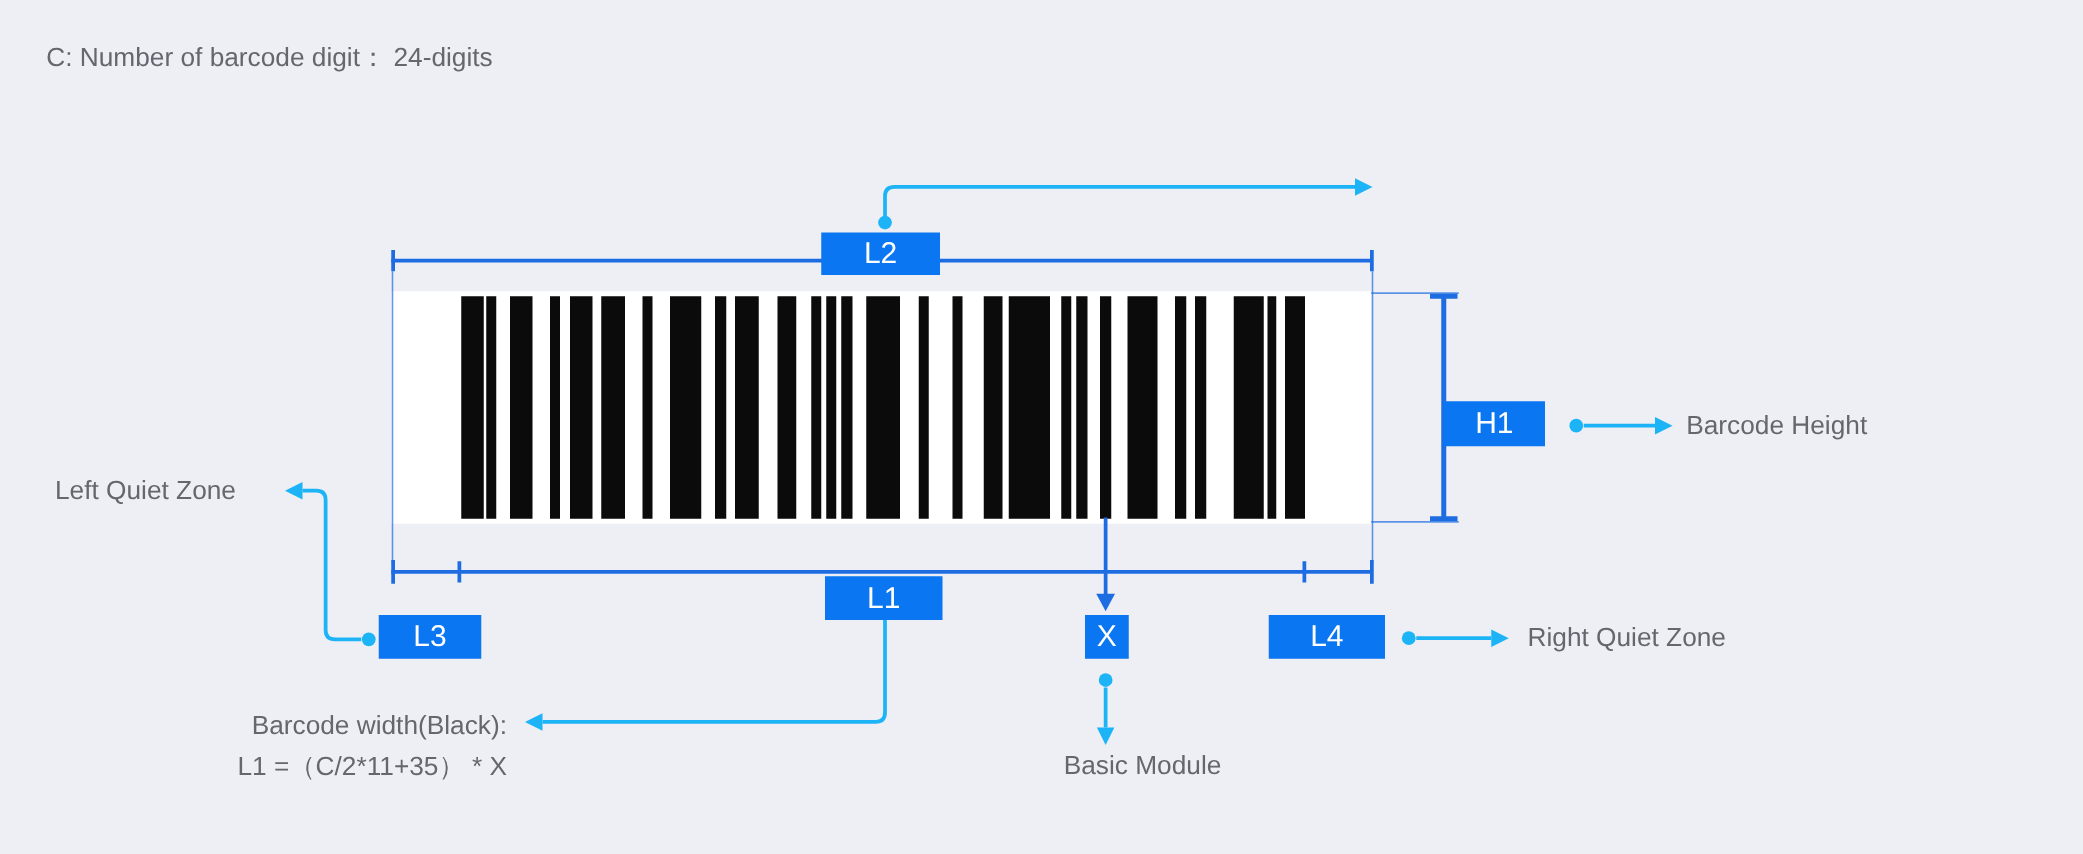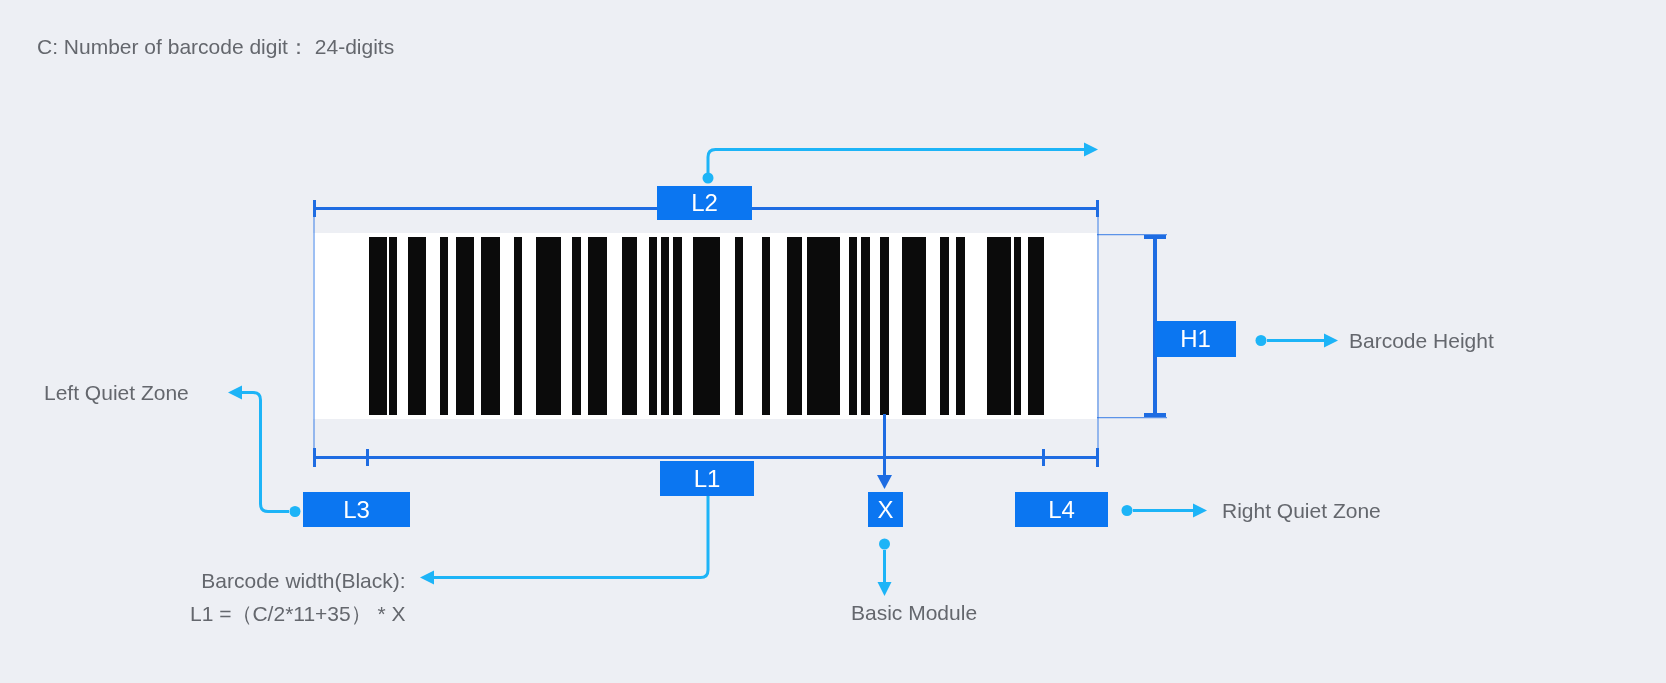--- a/index.html
+++ b/index.html
@@ -145,21 +145,21 @@
     <path d="M708,492 L708,570 Q708,577.5 700.5,577.5 L434,577.5" class="cyan"></path>
     <polygon points="420,577.5 434,570.5 434,584.5" class="cyan-fill"></polygon>
 
     <circle cx="884.5" cy="544" r="5.5" class="cyan-fill"></circle>
     <line x1="884.5" y1="550" x2="884.5" y2="582" class="cyan"></line>
     <polygon points="884.5,596 877.5,582 891.5,582" class="cyan-fill"></polygon>
   </svg>
 
   <div class="label-box" style="left:657px;top:186px;width:95px;height:34px;">L2</div>
   <div class="label-box" style="left:660px;top:443px;width:94px;height:35px;margin-top:18px;">L1</div>
-  <div class="label-box" style="left:303px;top:492px;width:107px;height:35px;">L3</div>
+  <div class="label-box" style="left:303px;top:492px;width:82px;height:35px;">L3</div>
   <div class="label-box" style="left:1015px;top:492px;width:93px;height:35px;">L4</div>
   <div class="label-box small" style="left:868px;top:492px;width:35px;height:35px;">X</div>
   <div class="label-box" style="left:1155px;top:321px;width:81px;height:36px;">H1</div>
 
   <div class="gray-text formula-block" style="left:1110px;top:113px;">
   </div>
 
   <div class="gray-text" style="left:1349px;top:328px;">Barcode Height</div>
 
   <div class="gray-text" style="left:44px;top:380px;">Left Quiet Zone</div>

